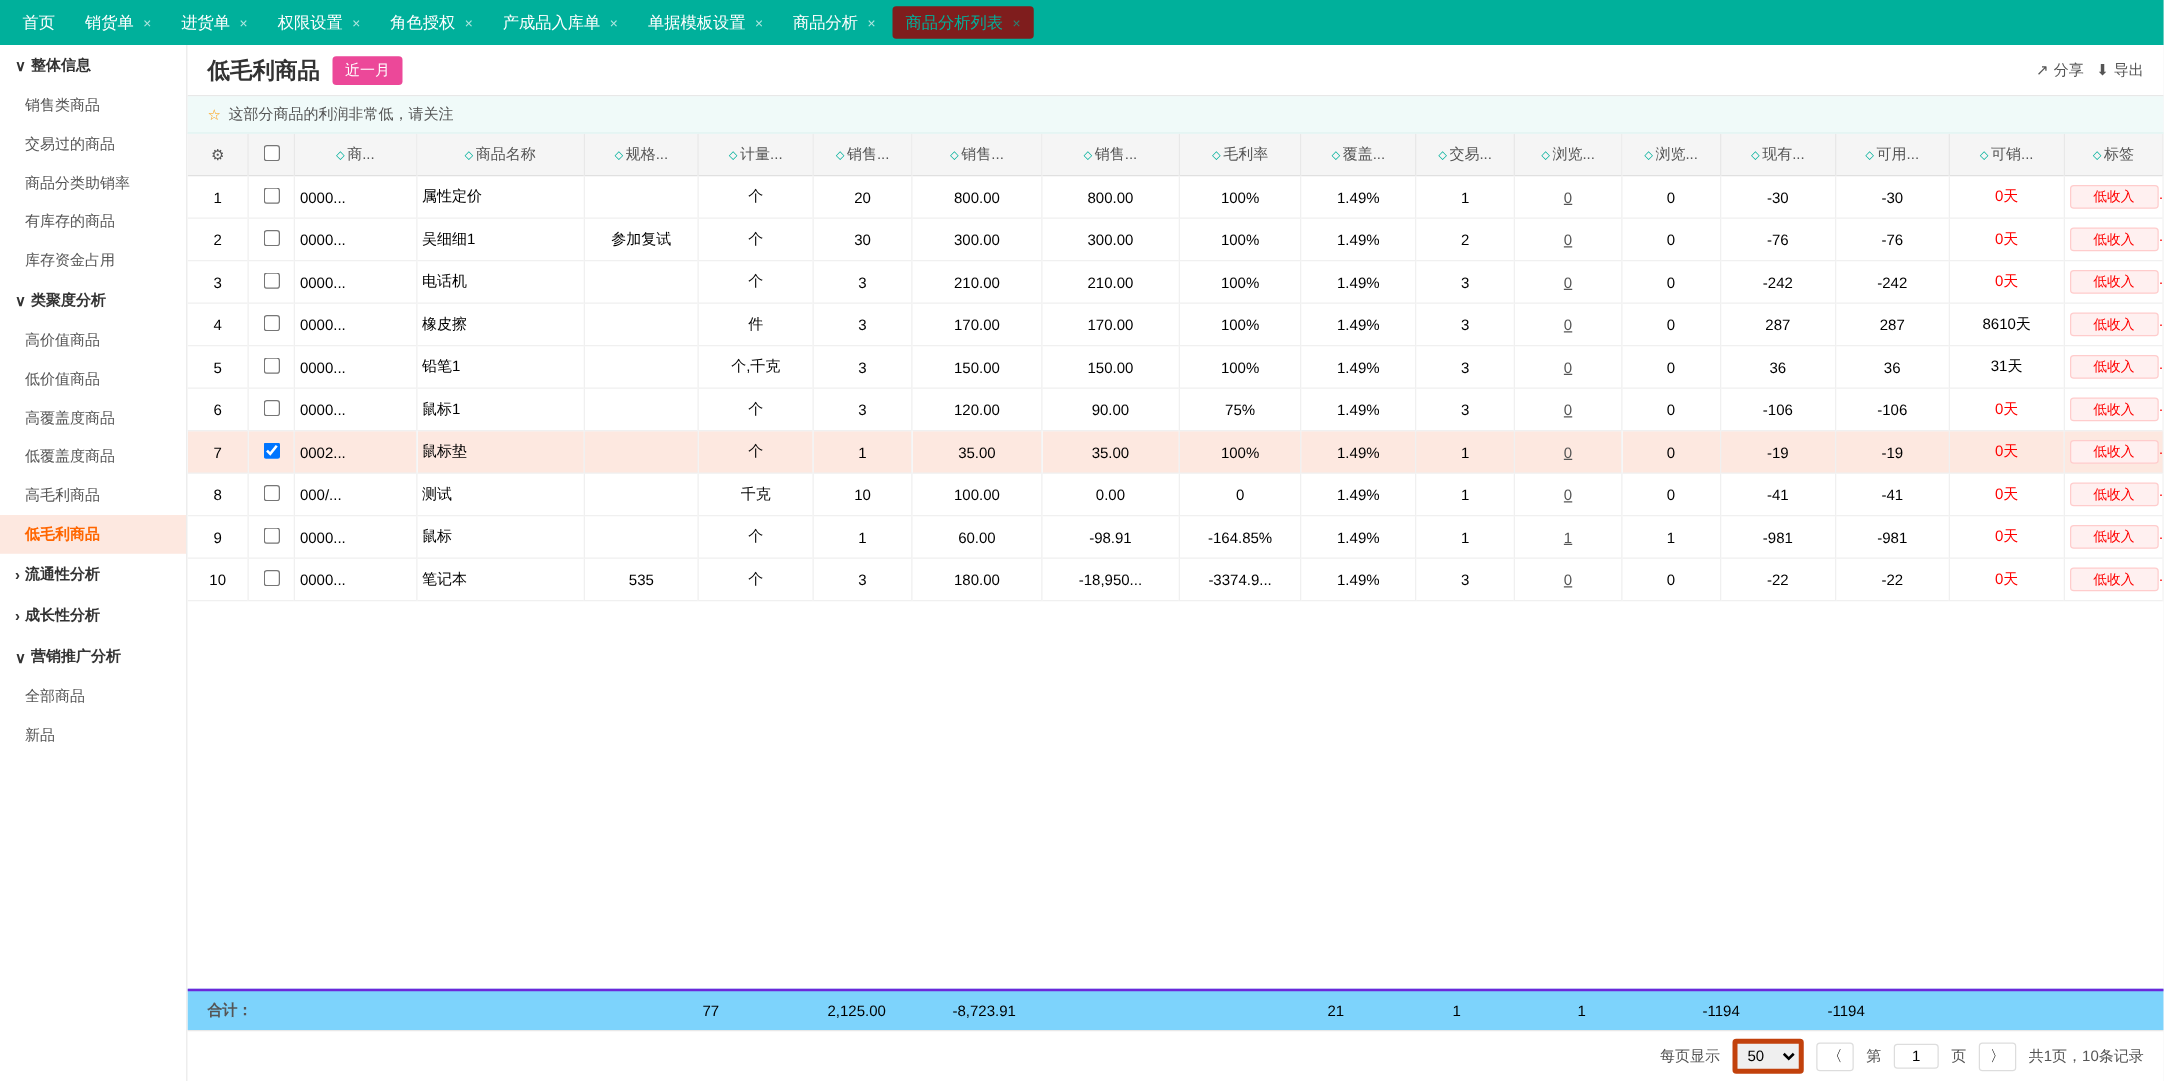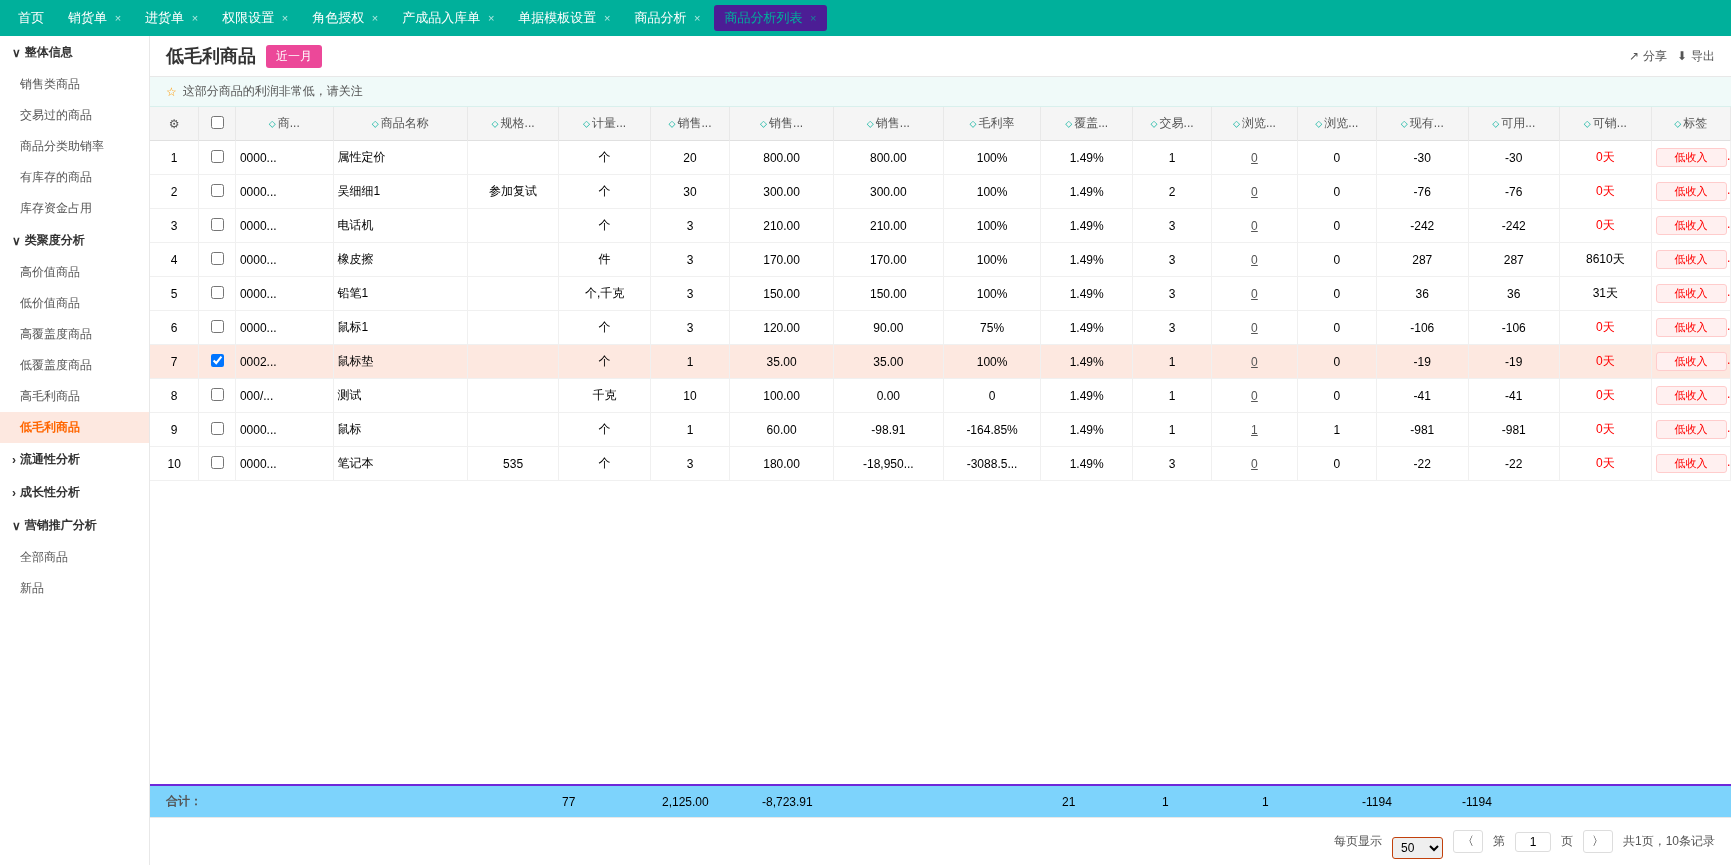--- a/index.html
+++ b/index.html
@@ -15,21 +15,21 @@
       gap: 4px;
     }
     .nav-item {
       color: #fff;
       padding: 4px 10px;
       cursor: pointer;
       border-radius: 3px;
       white-space: nowrap;
       font-size: 13px;
     }
-    .nav-item.active { background: #4c1d95; color: #00b09b; }
+    .nav-item.active { background: #7f1d1d; color: #00b09b; }
     .nav-item .close-x { margin-left: 4px; font-size: 11px; opacity: 0.7; }
 
     
     .main-layout {
       display: flex;
       height: calc(100vh - 36px);
     }
 
     
     .sidebar {
@@ -206,24 +206,23 @@
       border-top: 1px solid #e8e8e8;
       padding: 6px 16px;
       display: flex;
       align-items: center;
       justify-content: flex-end;
       gap: 10px;
       font-size: 12px;
       color: #555;
     }
     .page-size-select {
-      border: 1px solid #c2410c;
+      border: 4px solid #c2410c;
       border-radius: 3px;
       padding: 2px 4px;
-      margin-top: 13px;
     }
     .page-nav-btn {
       padding: 2px 8px;
       border: 1px solid #ddd;
       border-radius: 3px;
       cursor: pointer;
       background: #fff;
     }
     .page-input {
       width: 36px;
@@ -540,21 +539,21 @@
             <tr>
     <td>10</td>
     <td><input type="checkbox" style=""></td>
     <td class="td-left">0000...</td>
     <td class="td-left">笔记本</td>
     <td>535</td>
     <td>个</td>
     <td>3</td>
     <td>180.00</td>
     <td>-18,950...</td>
-    <td>-3088.5...</td>
+    <td>-3374.9...</td>
     <td>1.49%</td>
     <td>3</td>
     <td><span class="link-underline">0</span></td>
     <td>0</td>
     <td>-22</td>
     <td>-22</td>
     <td class="text-red">0天</td>
     <td><span class="tag-badge tag-low-income">低收入</span></td>
   </tr>
           </tbody>

